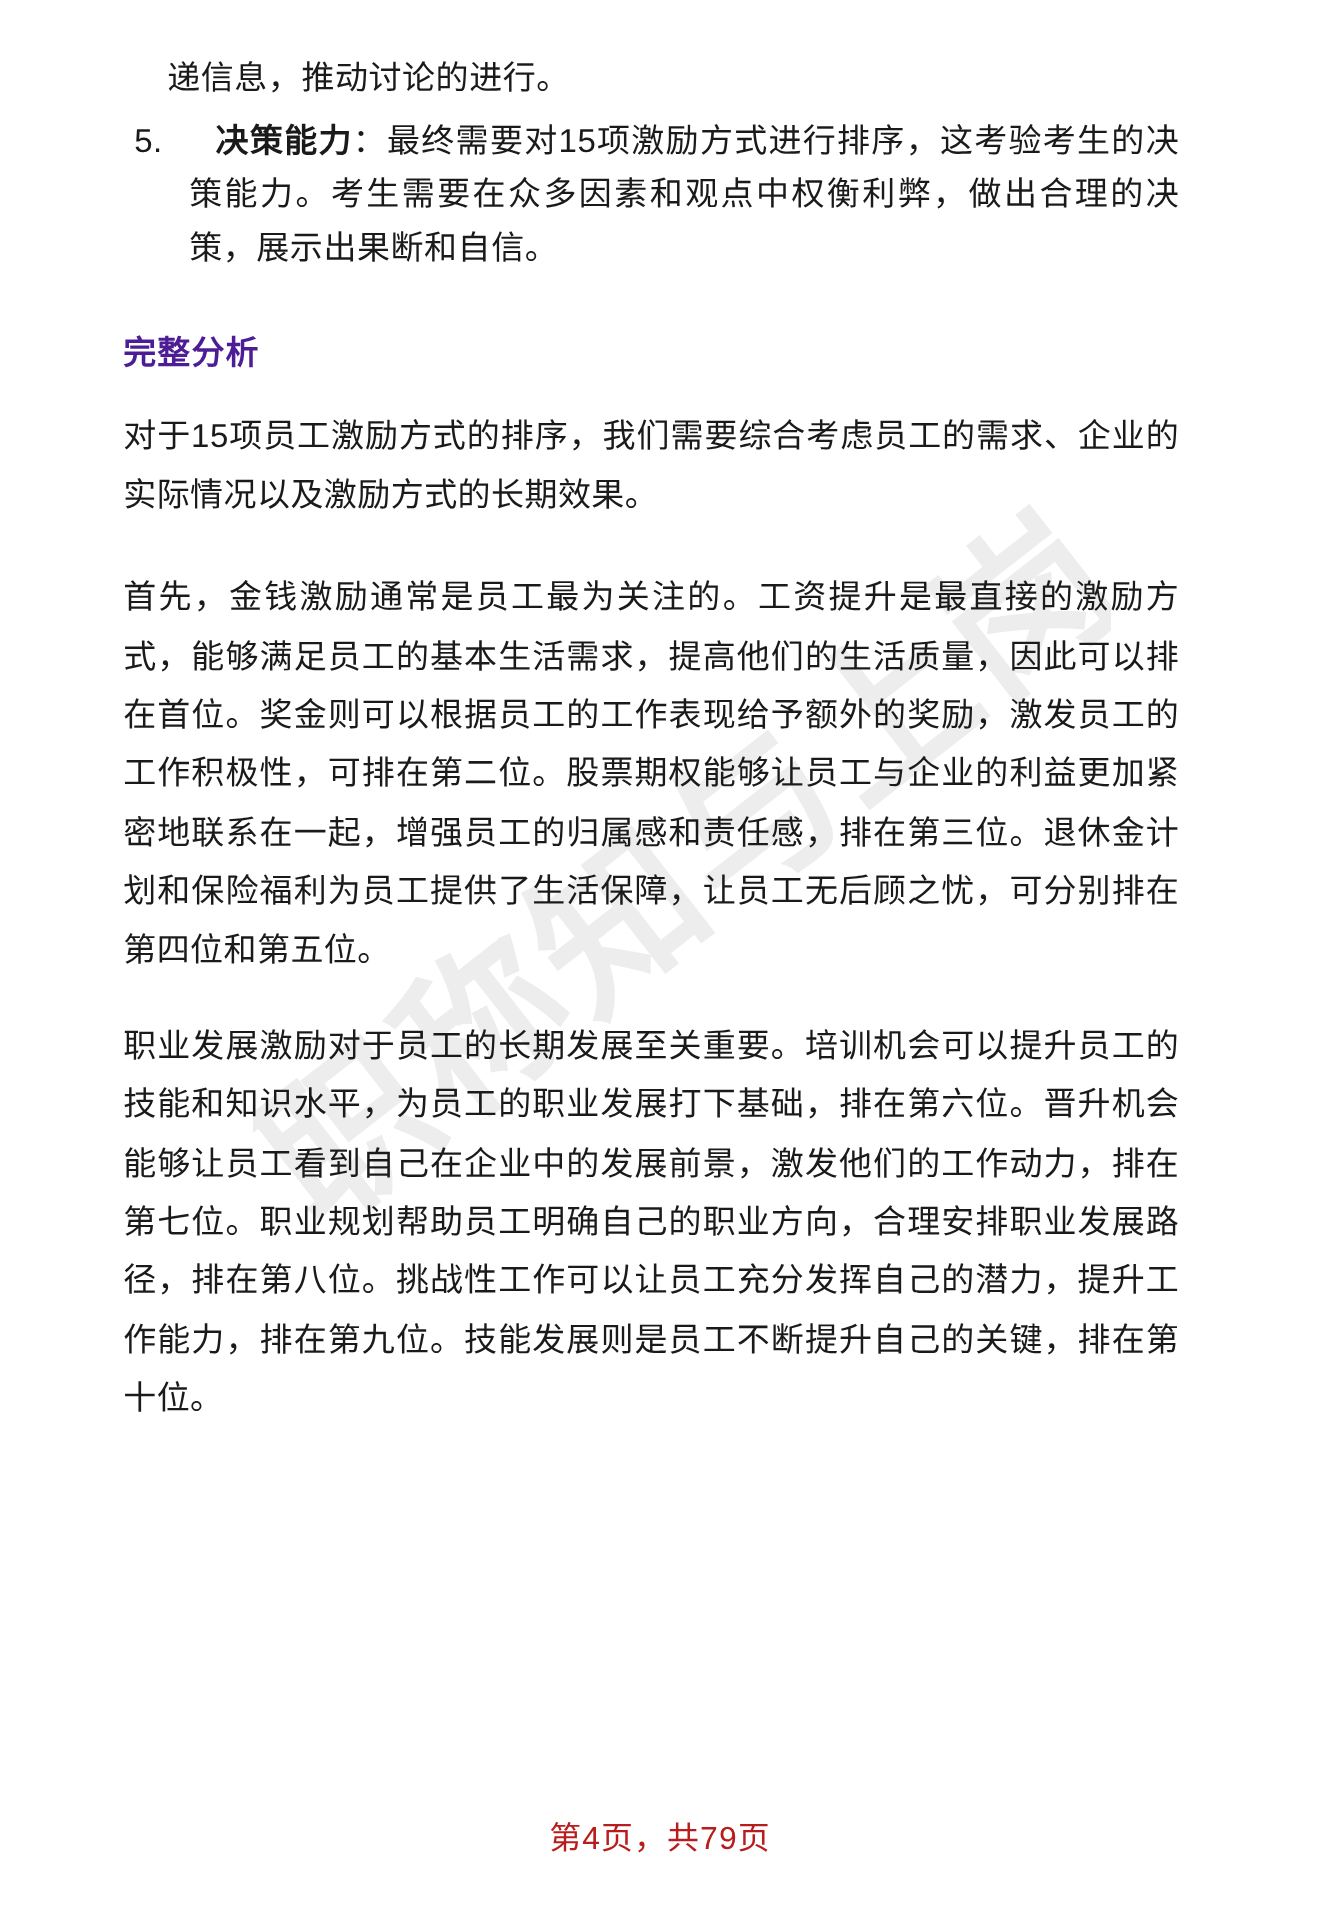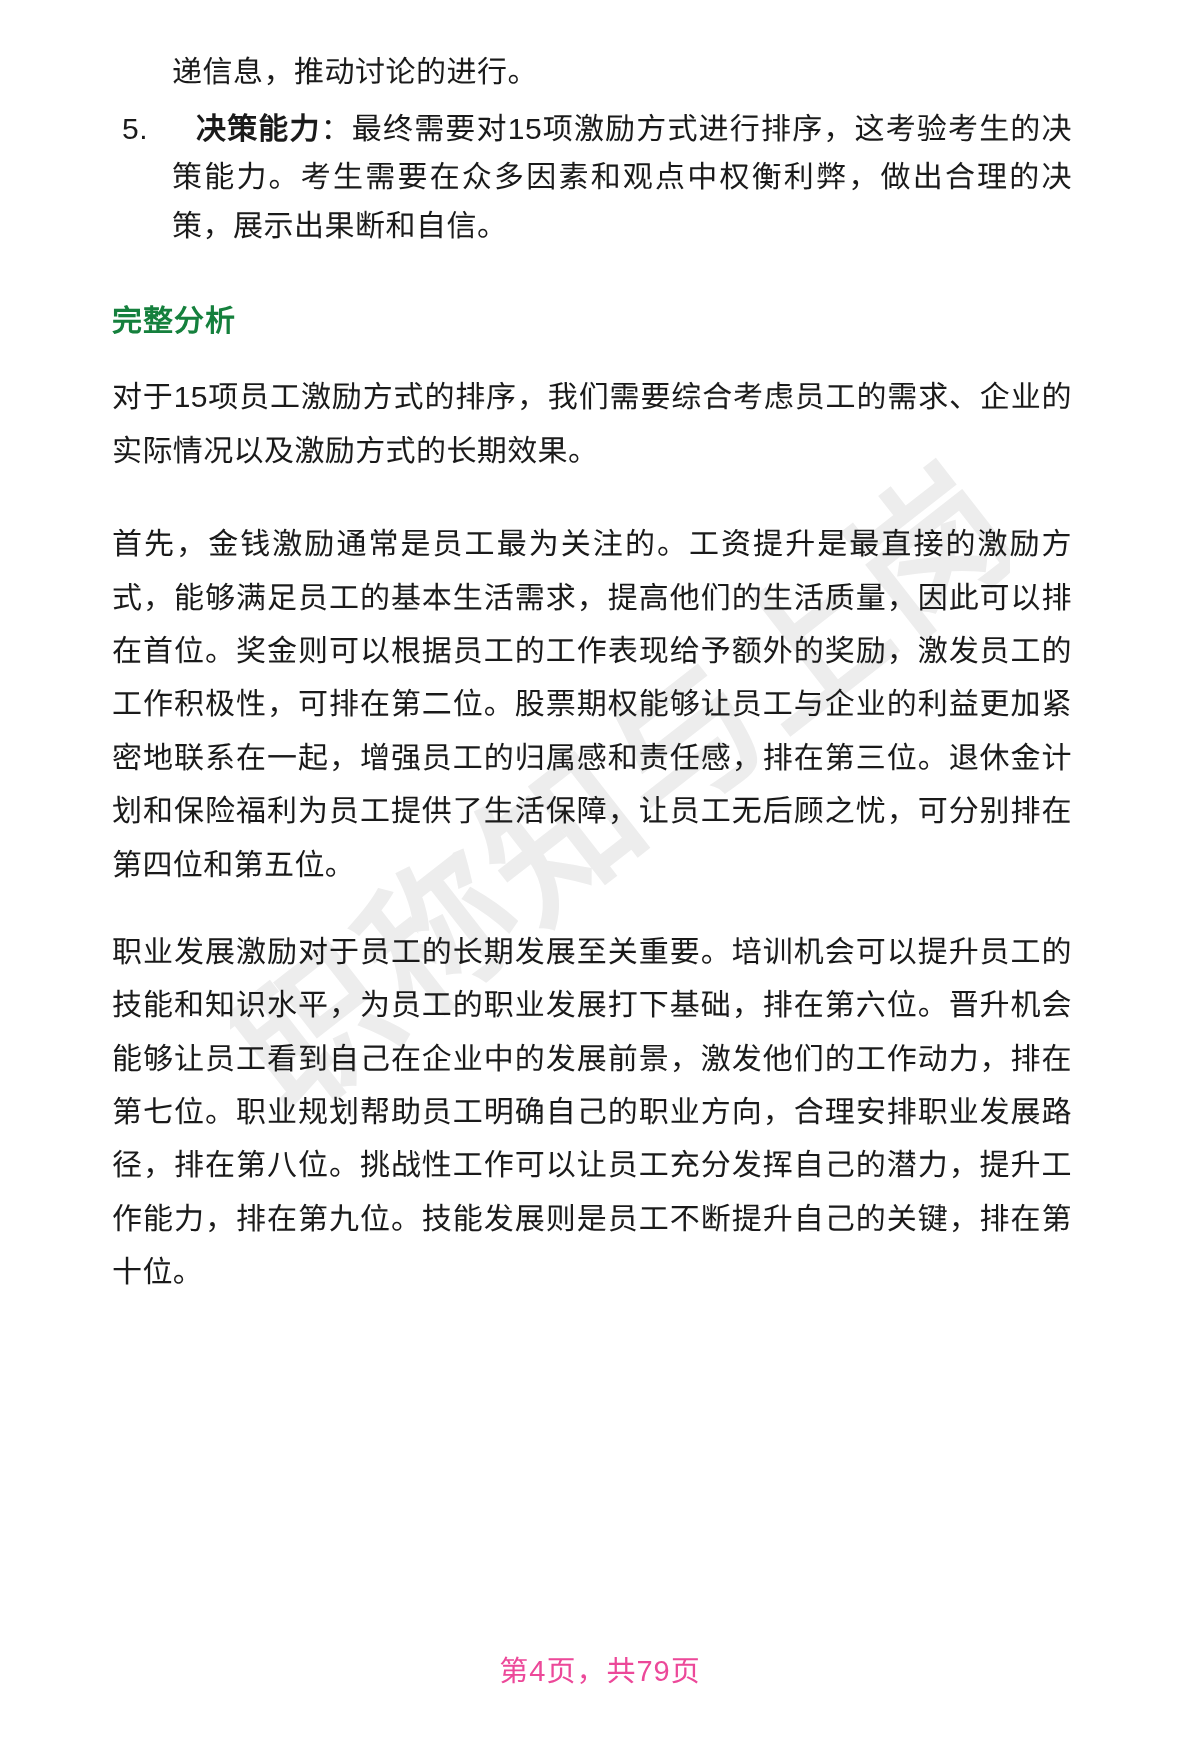--- a/index.html
+++ b/index.html
@@ -42,21 +42,21 @@
   .content {
     position: relative;
     z-index: 2;
     padding: 48px 128px 0 112px;
     box-sizing: border-box;
   }
   
   .cont-line {
     font-size: 30px;
     line-height: 1.62;
-    margin: 0 0 4px 60px;
+    margin: 0 0 4px 40px;
     letter-spacing: 0.5px;
   }
   ol.numbered {
     list-style: none;
     margin: 0;
     padding: 0;
   }
   ol.numbered > li {
     position: relative;
     font-size: 30px;
@@ -96,21 +96,21 @@
     margin-bottom: 40px;
   }
   
   .footer {
     position: absolute;
     left: 0;
     right: 0;
     bottom: 66px;
     text-align: center;
     font-size: 29px;
-    color: #ec4899;
+    color: #b91c1c;
     z-index: 2;
     letter-spacing: 1px;
   }
 </style>
 </head>
 <body>
 
 <div class="page">
 
   <svg class="watermark" viewBox="0 0 780 780" xmlns="http://www.w3.org/2000/svg" aria-hidden="true">
@@ -122,21 +122,21 @@
   <div class="content">
 
     <div class="cont-line">递信息，推动讨论的进行。</div>
 
     <ol class="numbered">
       <li>
         <span class="marker">5.</span><span class="lead">决策能力</span><span>：</span><span>最终需要对15项激励方式进行排序，这考验考生的决策能力。考生需要在众多因素和观点中权衡利弊，做出合理的决策，展示出果断和自信。</span>
       </li>
     </ol>
 
-    <h2 class="section-heading" style="color:#15803d;">完整分析</h2>
+    <h2 class="section-heading" style="color:#4c1d95;">完整分析</h2>
 
     <p class="body tight">对于15项员工激励方式的排序，我们需要综合考虑员工的需求、企业的实际情况以及激励方式的长期效果。</p>
 
     <p class="body">首先，金钱激励通常是员工最为关注的。工资提升是最直接的激励方式，能够满足员工的基本生活需求，提高他们的生活质量，因此可以排在首位。奖金则可以根据员工的工作表现给予额外的奖励，激发员工的工作积极性，可排在第二位。股票期权能够让员工与企业的利益更加紧密地联系在一起，增强员工的归属感和责任感，排在第三位。退休金计划和保险福利为员工提供了生活保障，让员工无后顾之忧，可分别排在第四位和第五位。</p>
 
     <p class="body">职业发展激励对于员工的长期发展至关重要。培训机会可以提升员工的技能和知识水平，为员工的职业发展打下基础，排在第六位。晋升机会能够让员工看到自己在企业中的发展前景，激发他们的工作动力，排在第七位。职业规划帮助员工明确自己的职业方向，合理安排职业发展路径，排在第八位。挑战性工作可以让员工充分发挥自己的潜力，提升工作能力，排在第九位。技能发展则是员工不断提升自己的关键，排在第十位。</p>
 
 
   </div>
 

